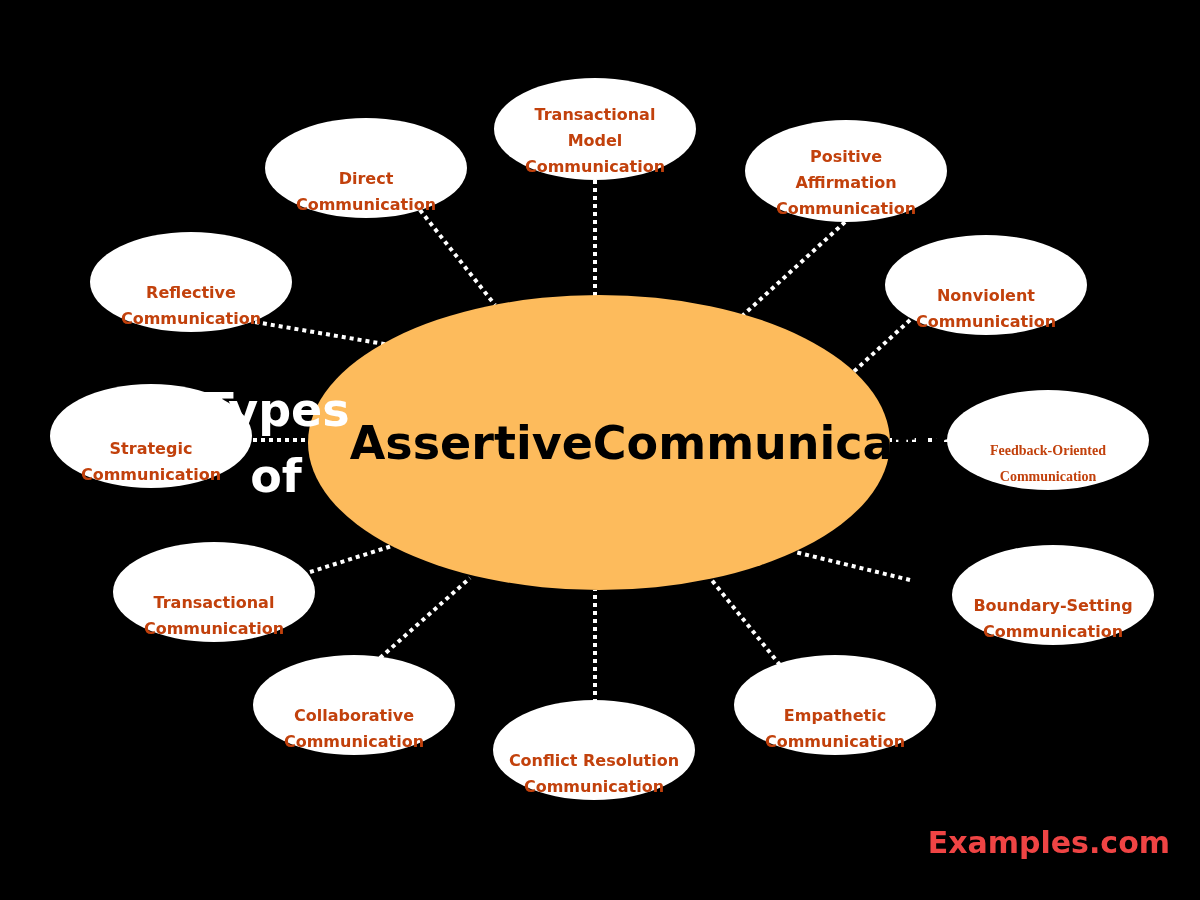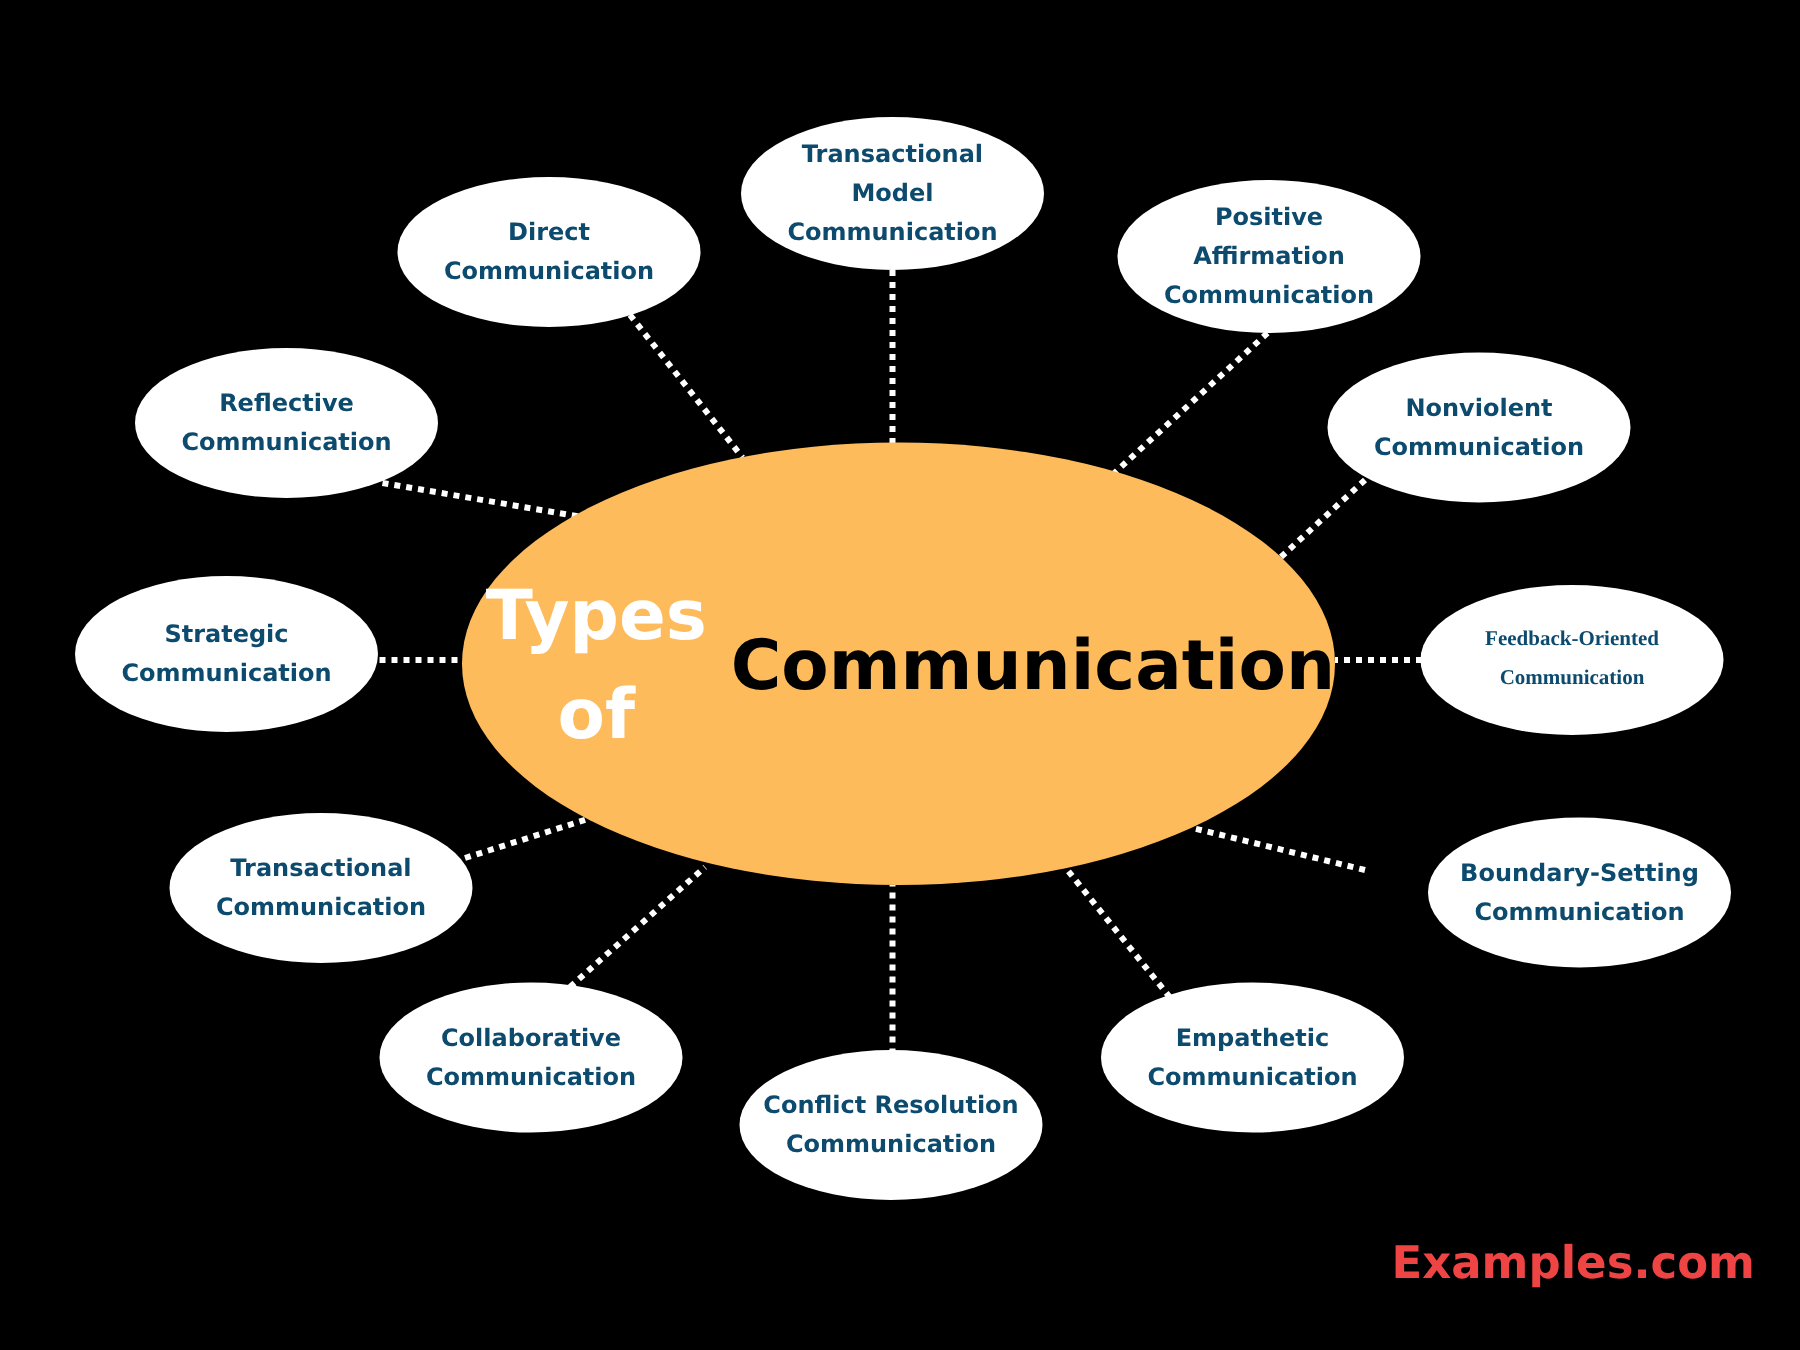--- a/index.html
+++ b/index.html
@@ -1,18 +1,18 @@
 <!DOCTYPE html>
 <html><head>
 <meta charset="utf-8">
 <style>
   html, body { margin:0; padding:0; background:#000; }
   body { width:1200px; height:900px; position:relative; overflow:hidden; font-family:"DejaVu Sans", sans-serif; }
   svg.lines { position:absolute; left:0; top:0; }
-  .node { position:absolute; background:#fff; border-radius:50%; display:flex; align-items:center; justify-content:center; text-align:center; color:#0c4a6e; font-weight:bold; font-size:16px; line-height:26px; box-sizing:border-box; }
+  .node { position:absolute; background:#fff; border-radius:50%; display:flex; align-items:flex-end; justify-content:center; text-align:center; color:#c2410c; font-weight:bold; font-size:16px; line-height:26px; box-sizing:border-box; }
   .node span { white-space:pre-line; display:block; }
   .center { position:absolute; left:308px; top:295px; width:582px; height:295px; background:#fdbb5c; border-radius:50%; display:flex; flex-direction:row; align-items:center; justify-content:center; font-weight:bold; font-size:46px; line-height:66px; text-align:center; }
   .center .t1 { color:#fff; }
   .center .t2 { color:#000; }
   .brand { position:absolute; right:30px; bottom:40px; color:#ef4444; font-weight:bold; font-size:30px; }
 </style>
 </head>
 <body>
 
 <svg class="lines" width="1200" height="900">
@@ -27,20 +27,21 @@
     <line x1="380" y1="658" x2="470" y2="578"></line>
     <line x1="310" y1="572" x2="395" y2="545"></line>
     <line x1="253" y1="440" x2="308" y2="440"></line>
     <line x1="255" y1="322" x2="390" y2="345"></line>
     <line x1="420" y1="210" x2="495" y2="305"></line>
   </g>
 </svg>
 
 <div class="center">
   <div class="t1">Types of</div>
+  <div class="t2">Assertive</div>
   <div class="t2">Communication</div>
 </div>
 
 <div class="node" style="left:494px;top:78px;width:202px;height:102px;">
     <span>Transactional
 Model
 Communication</span>
   </div>
 <div class="node" style="left:745px;top:120px;width:202px;height:102px;">
     <span>Positive

